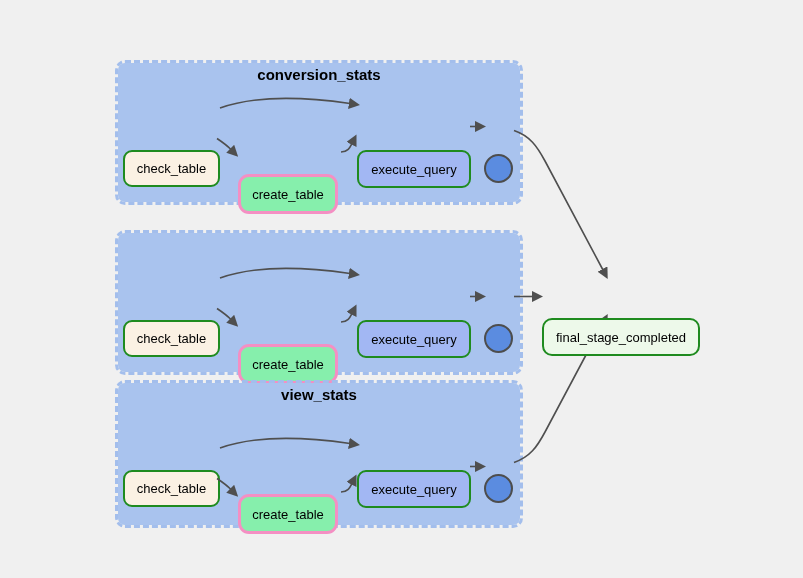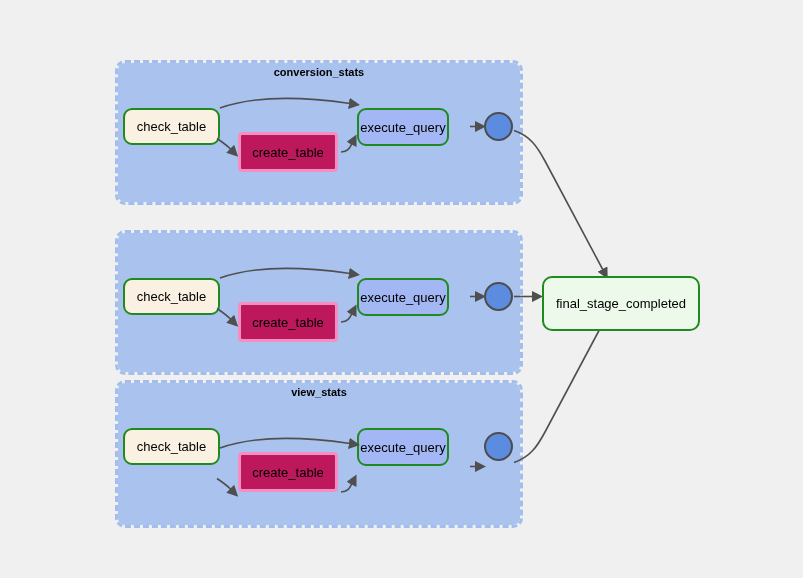--- a/index.html
+++ b/index.html
@@ -33,67 +33,68 @@
   }
   #group-0 { top: 60px;  height: 139px; }
   #group-1 { top: 230px; height: 139px; }
   #group-2 { top: 380px; height: 142px; }
   .group-title {
     position: absolute;
     top: 3px;
     left: 0;
     width: 100%;
     text-align: center;
-    font-size: 11px;
+    font-size: 15px;
     font-weight: bold;
     color: #000;
     cursor: pointer;
   }
   .node {
     position: absolute;
     box-sizing: border-box;
     display: flex;
     align-items: center;
     justify-content: center;
     font-size: 13px;
     color: #000;
     border-radius: 9px;
     z-index: 2;
     cursor: pointer;
     white-space: nowrap;
+    margin-top: 42px;
   }
   .node-check {
     left: 5px; top: 45px;
     width: 97px; height: 37px;
     background: #fbf1e3;
     border: 2.5px solid #1f8b1f;
   }
   .node-create {
     left: 120px; top: 69px;
     width: 100px; height: 40px;
-    background: #be185d;
+    background: #86efac;
     border: 3px solid #f48fc3;
-    border-radius: 4px;
+    border-radius: 11px;
   }
   .node-execute {
     left: 239px; top: 45px;
-    width: 92px; height: 38px;
+    width: 114px; height: 38px;
     background: #a2b7f3;
     border: 2.5px solid #1f8b1f;
   }
   .node-join {
     left: 365.5px; top: 49px;
     width: 29px; height: 29px;
     background: #5b8ce0;
     border: 2.5px solid #4d4d4d;
     border-radius: 50%;
   }
   .node-final {
     left: 542px; top: 276px;
-    width: 158px; height: 55px;
+    width: 158px; height: 38px;
     background: #edf9ea;
     border: 2.5px solid #1f8b1f;
     border-radius: 10px;
   }
 </style>
 </head>
 <body>
 
 <div class="canvas">
 

